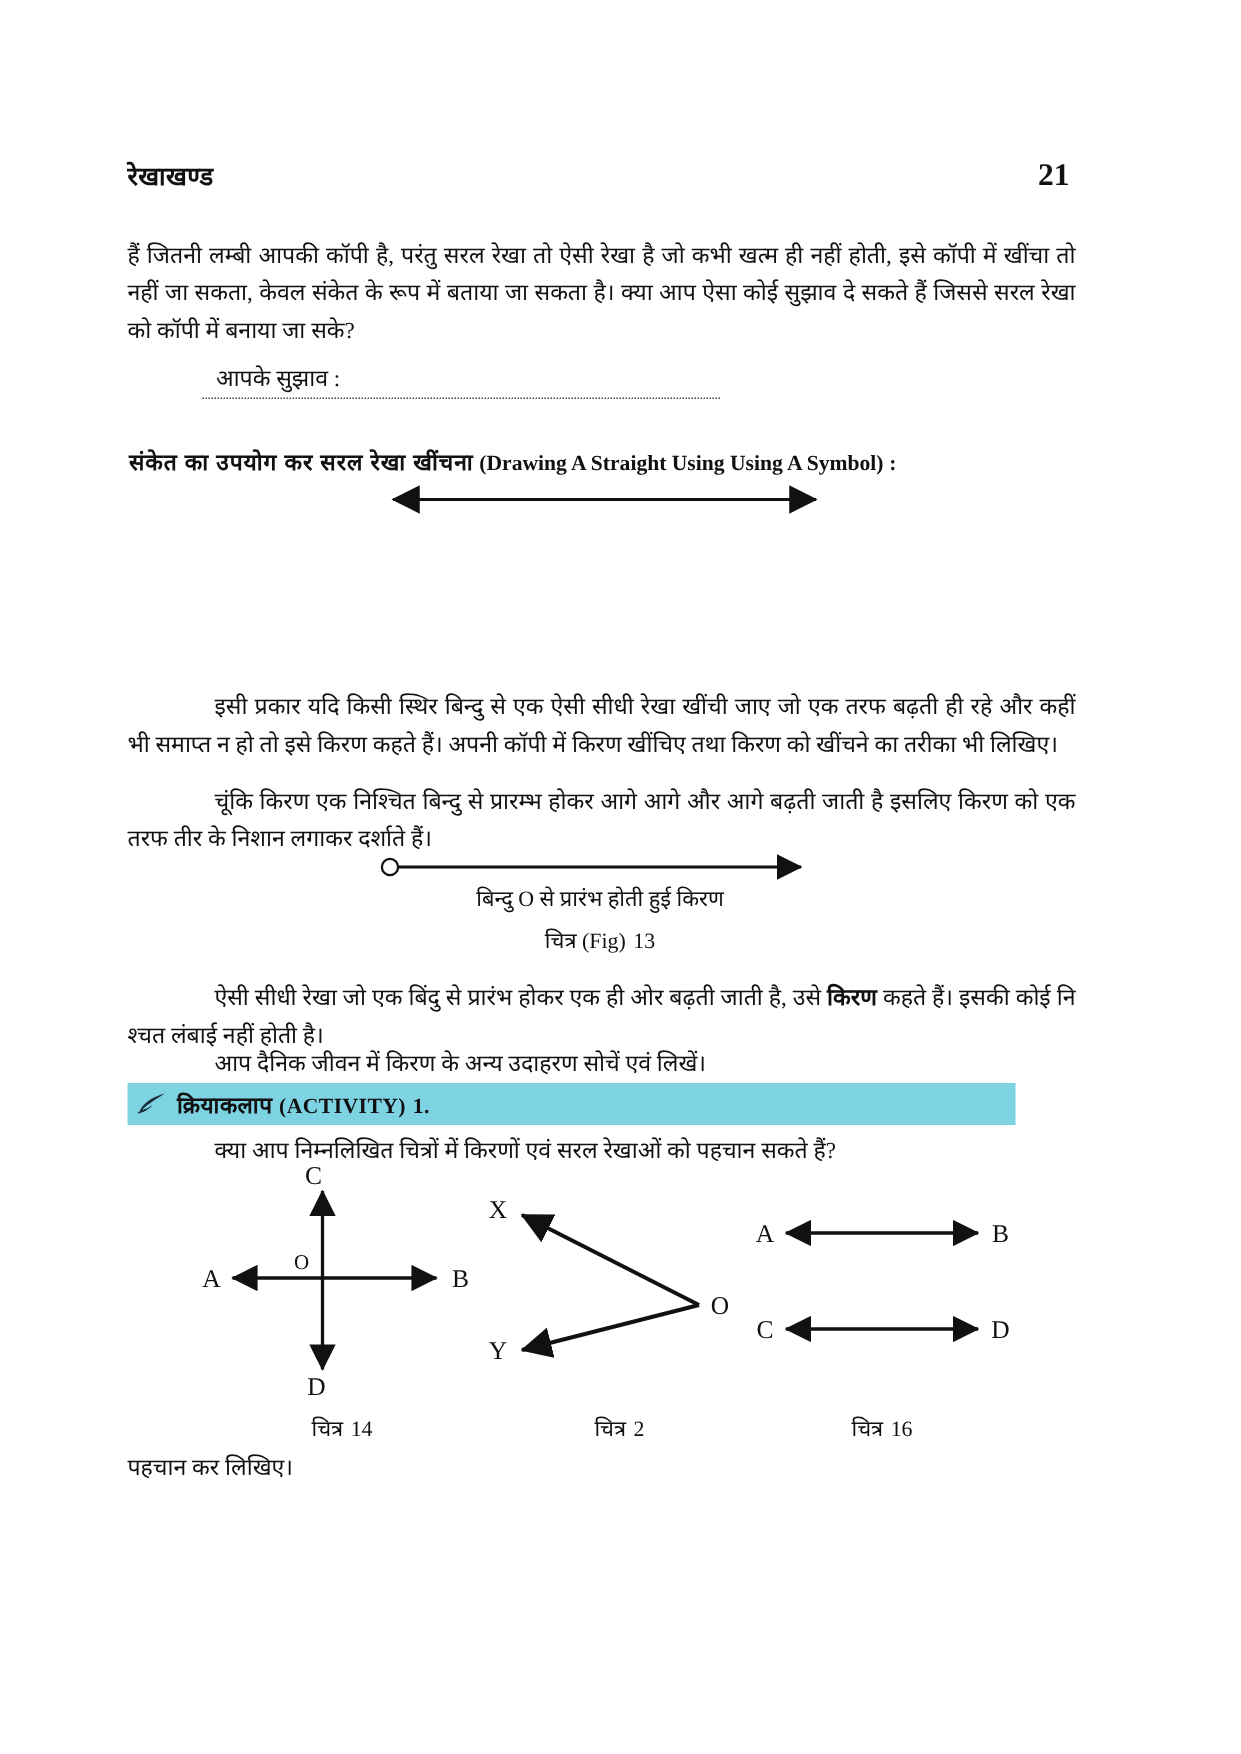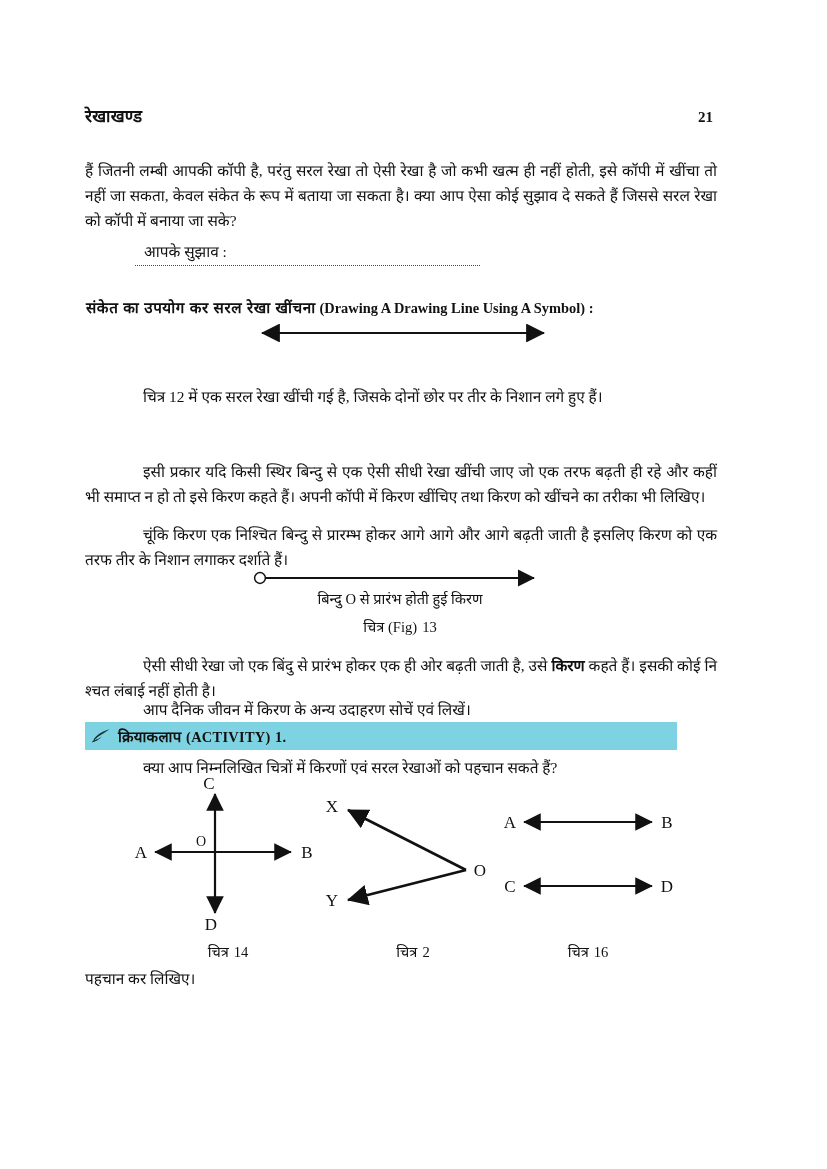--- a/index.html
+++ b/index.html
@@ -35,21 +35,21 @@
   }
   .runhead-title {
     font-family: "Liberation Sans", "DejaVu Sans", sans-serif;
     font-weight: bold;
     font-size: 17px;
     letter-spacing: 0.2px;
   }
   .runhead-page {
     font-family: "Liberation Serif", serif;
     font-weight: bold;
-    font-size: 15px;
+    font-size: 21px;
   }
 
   
   .body-block {
     position: absolute;
     left: 85px;
     width: 632px;
     font-size: 15.4px;
     line-height: 25px;
     text-align: justify;
@@ -156,41 +156,38 @@
 
   <div class="body-block" style="top:158px;">
     <p>हैं जितनी लम्बी आपकी कॉपी है, परंतु सरल रेखा तो ऐसी रेखा है जो कभी खत्म ही नहीं होती, इसे कॉपी में खींचा तो नहीं जा सकता, केवल संकेत के रूप में बताया जा सकता है। क्या आप ऐसा कोई सुझाव दे सकते हैं जिससे सरल रेखा को कॉपी में बनाया जा सके?</p>
   </div>
 
   <div class="sug-line">आपके सुझाव :</div>
   <div class="dots"></div>
 
   <div class="subhead">
     <span class="hi">संकेत का उपयोग कर सरल रेखा खींचना</span>
-    <span class="en">(Drawing A Drawing Line Using A Symbol)</span>
+    <span class="en">(Drawing A Straight Using Using A Symbol)</span>
     <span class="en">:</span>
   </div>
 
   <div class="fig-wrap" style="left:254px; top:322px;">
     <svg width="298" height="22" viewBox="0 0 298 22">
       <defs>
         <marker id="ahR" markerWidth="9" markerHeight="9" refX="8.5" refY="4.5" orient="auto" markerUnits="strokeWidth">
           <path d="M0,0 L9,4.5 L0,9 z" fill="#111"></path>
         </marker>
         <marker id="ahL" markerWidth="9" markerHeight="9" refX="0.5" refY="4.5" orient="auto" markerUnits="strokeWidth">
           <path d="M9,0 L0,4.5 L9,9 z" fill="#111"></path>
         </marker>
       </defs>
       <line x1="8" y1="11" x2="290" y2="11" stroke="#111" stroke-width="2.1" marker-start="url(#ahL)" marker-end="url(#ahR)"></line>
     </svg>
   </div>
 
-  <div class="body-block" style="top:384px;">
-    <p class="indent-lg">चित्र  12 में एक सरल रेखा खींची गई है, जिसके दोनों छोर पर तीर के निशान लगे हुए हैं।</p>
-  </div>
   <div class="body-block" style="top:459px;">
     <p class="indent-lg">इसी प्रकार यदि किसी स्थिर बिन्दु से एक ऐसी सीधी रेखा खींची जाए जो एक तरफ बढ़ती ही रहे और कहीं भी समाप्त न हो तो इसे किरण कहते हैं। अपनी कॉपी में किरण खींचिए तथा किरण को खींचने का तरीका भी लिखिए।</p>
   </div>
   <div class="body-block" style="top:522px;">
     <p class="indent-lg">चूंकि किरण एक निश्चित बिन्दु से प्रारम्भ होकर आगे  आगे और आगे बढ़ती जाती है इसलिए किरण को एक तरफ तीर के निशान लगाकर दर्शाते हैं।</p>
   </div>
 
   <div class="fig-wrap" style="left:252px; top:566px;">
     <svg width="290" height="24" viewBox="0 0 290 24">
       <defs>

